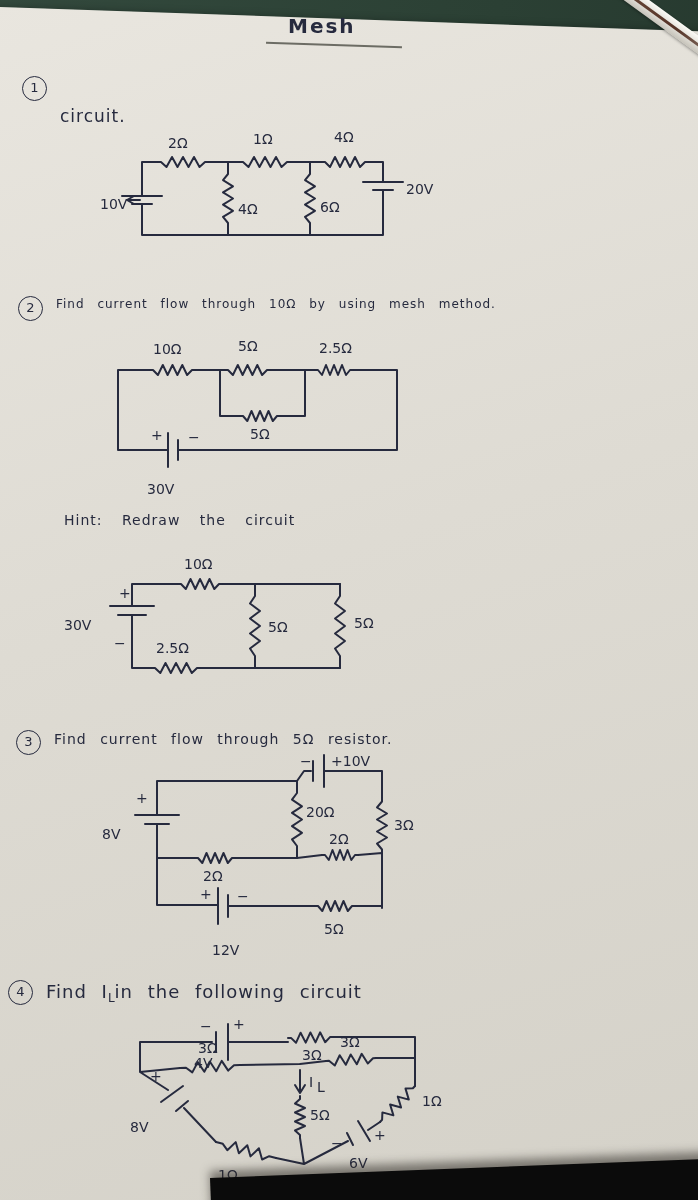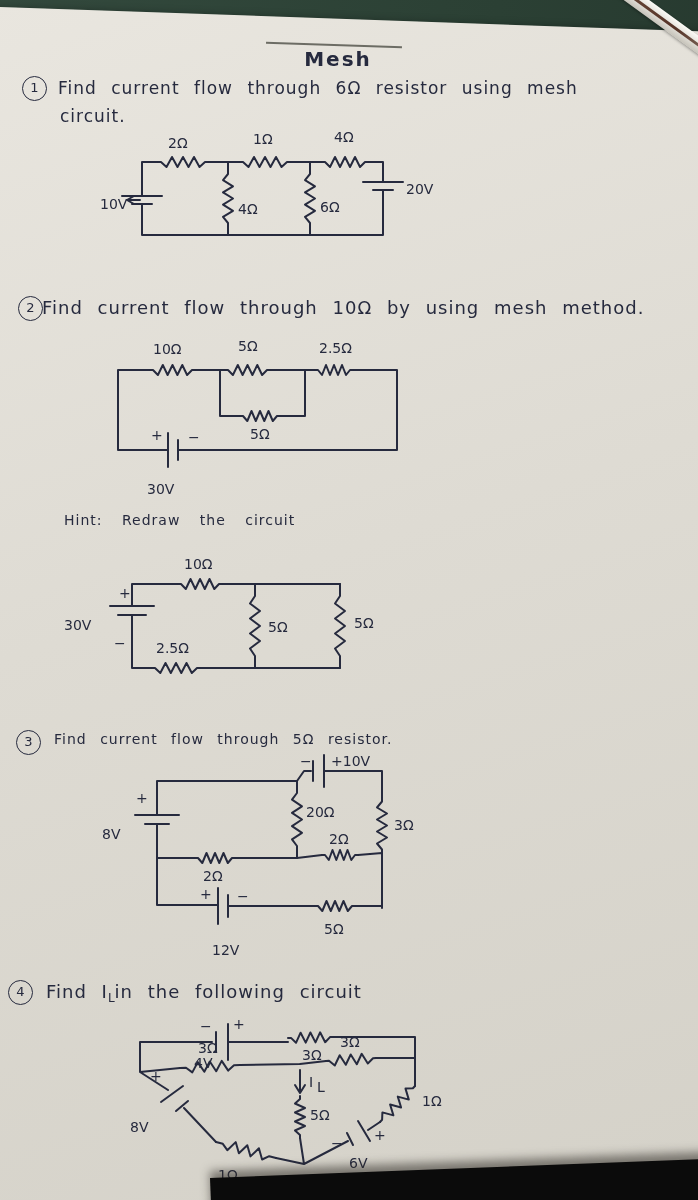--- a/index.html
+++ b/index.html
@@ -3,22 +3,22 @@
 <meta charset="utf-8">
 <style>
   html,body{margin:0;padding:0;background:#111;}
   .scene{position:relative;width:698px;height:1200px;overflow:hidden;
          background:linear-gradient(100deg,#33493d 0%,#2b4034 55%,#24352c 100%);
          font-family:"DejaVu Sans",sans-serif;}
   .paper{position:absolute;left:-26px;top:6px;width:764px;height:1214px;
          background:linear-gradient(160deg,#e9e6df 0%,#dedbd3 45%,#d4d1c8 100%);
          transform:rotate(2deg);transform-origin:0 0;box-shadow:0 2px 10px rgba(0,0,0,.45);z-index:1;}
   .content{position:absolute;inset:0;z-index:2;color:#262a3e;}
-  .title{position:absolute;left:288px;top:14px;width:100px;text-align:center;
-         font-size:20px;letter-spacing:2px;font-weight:bold;margin-top:33px;}
+  .title{position:absolute;left:288px;top:14px;width:100px;text-align:left;
+         font-size:20px;letter-spacing:2px;font-weight:bold;}
   .underline{position:absolute;left:266px;top:44px;width:136px;height:2px;
          background:#6c6c64;transform:rotate(2deg);}
   .pnum{position:absolute;width:23px;height:23px;border:1.7px solid #262a3e;border-radius:50%;
         text-align:center;line-height:22px;font-size:13px;}
   .ptext{position:absolute;font-size:17px;letter-spacing:1px;word-spacing:8px;white-space:nowrap;}
   .sub{font-size:12px;vertical-align:-4px;letter-spacing:0;}
   .gap{}
   svg.circuit{position:absolute;overflow:visible;}
   .w{fill:none;stroke:#262a3e;stroke-width:2;stroke-linecap:round;stroke-linejoin:round;}
   svg text{fill:#262a3e;font-size:14px;font-family:"DejaVu Sans",sans-serif;}
@@ -37,21 +37,20 @@
 
 <div class="scene">
   <div class="paper"></div>
 
   <div class="content">
 
     <div class="title">Mesh</div>
     <div class="underline"></div>
 
     <div class="pnum" style="left:22px;top:76px">1</div>
-    <div class="ptext" style="left:58px;top:78px">Find current flow through 6Ω resistor using mesh</div>
     <div class="ptext" style="left:60px;top:106px">circuit.</div>
 
     <svg class="circuit" style="left:100px;top:130px" width="350" height="118" viewBox="0 0 350 118">
       <path class="w" d="M42,32 H58 M108,32 H140 M190,32 H222 M268,32 H283 M283,32 V52 M283,60 V105 M42,105 H283 M42,32 V66 M42,74 V105"></path>
       <g>
         <path class="w" d="M22,66 H62 M32,74 H52"></path>
         <path class="w" d="M40,70 H28 M34,66 L27,70 L34,74"></path>
       </g>
       <g>
         <path class="w" d="M263,52 H303 M273,60 H293"></path>
@@ -64,21 +63,21 @@
       <text x="0" y="79" font-size="13">10V</text>
       <text x="68" y="18">2Ω</text>
       <text x="153" y="14">1Ω</text>
       <text x="234" y="12">4Ω</text>
       <text x="138" y="84">4Ω</text>
       <text x="220" y="82">6Ω</text>
       <text x="306" y="64" font-size="13">20V</text>
     </svg>
 
     <div class="pnum" style="left:18px;top:296px">2</div>
-    <div class="ptext" style="left:42px;top:297px;font-size:18px">Find current flow through 10Ω by using mesh method.</div>
+    <div class="ptext" style="left:56px;top:297px;font-size:12px">Find current flow through 10Ω by using mesh method.</div>
 
     <svg class="circuit" style="left:95px;top:338px" width="345" height="165" viewBox="0 0 345 165">
       <path class="w" d="M23,32 H55 M100,32 H130 M175,32 H220 M258,32 H302 M302,32 V112 M23,32 V112 M23,112 H73 M83,112 H302
                M125,32 V78 M210,32 V78 M125,78 H145 M185,78 H210"></path>
       <g>
         <path class="w" d="M73,95 V129 M83,102 V122"></path>
       </g>
       <path class="w" d="M55.0,32.0 L58.0,32.0 L62.9,37.0 L67.8,27.0 L72.6,37.0 L77.5,27.0 L82.4,37.0 L87.3,27.0 L92.1,37.0 L97.0,32.0 L100.0,32.0"></path>
       <path class="w" d="M130.0,32.0 L133.0,32.0 L137.9,37.0 L142.8,27.0 L147.6,37.0 L152.5,27.0 L157.4,37.0 L162.3,27.0 L167.1,37.0 L172.0,32.0 L175.0,32.0"></path>
       <path class="w" d="M220.0,32.0 L223.0,32.0 L227.0,37.0 L231.0,27.0 L235.0,37.0 L239.0,27.0 L243.0,37.0 L247.0,27.0 L251.0,37.0 L255.0,32.0 L258.0,32.0"></path>

